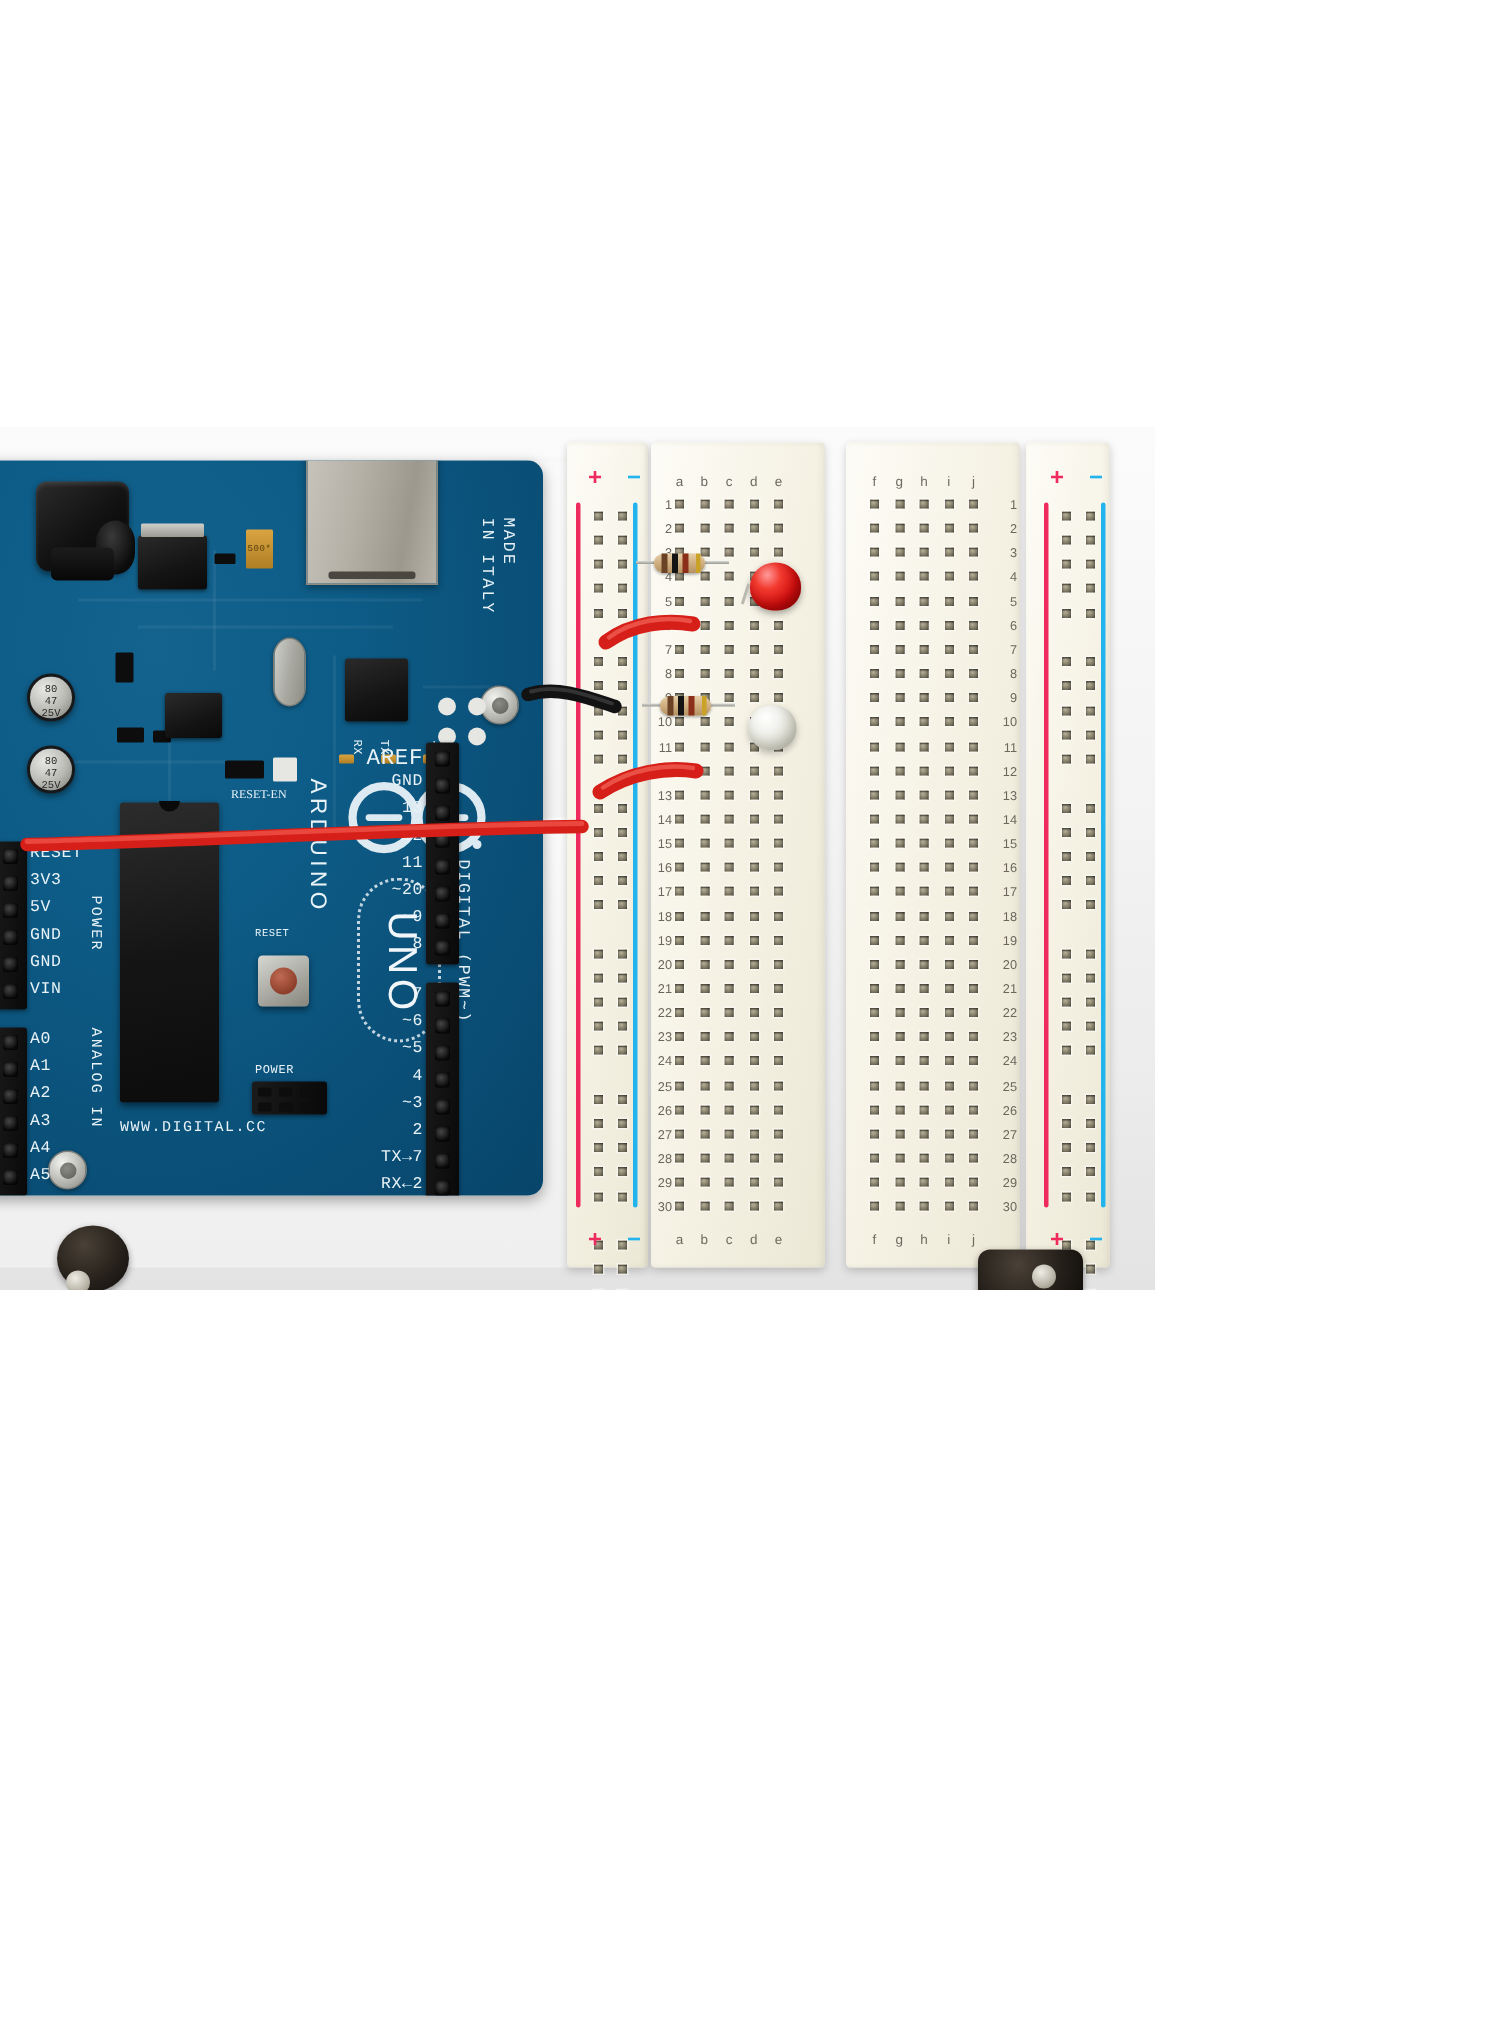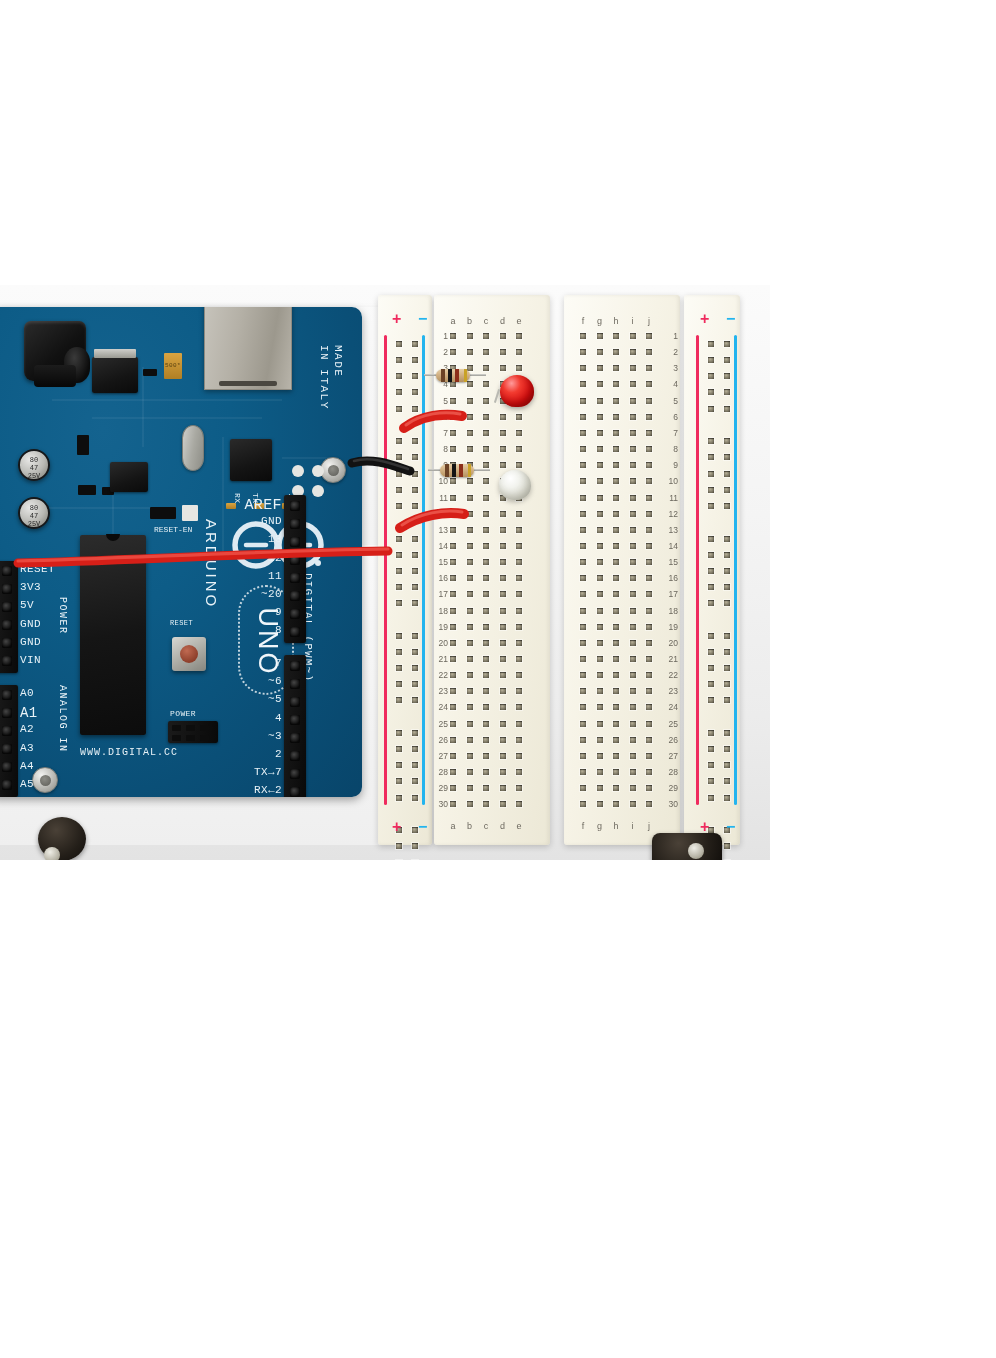--- a/index.html
+++ b/index.html
@@ -293,21 +293,21 @@
       <div class="silk vtext" style="left:352px;top:38px;transform:rotate(90deg);font-size:11px;white-space:nowrap;letter-spacing:1.5px;">MADE</div>
       <div class="silk vtext" style="left:338px;top:38px;transform:rotate(90deg);font-size:11px;white-space:nowrap;letter-spacing:1.5px;">IN ITALY</div>
 
       <div class="silk" style="left:296px;top:186px;font-size:9px;">L</div>
       <div class="silk vtext" style="left:268px;top:186px;transform:rotate(90deg);font-size:8px;">TX</div>
       <div class="silk vtext" style="left:250px;top:186px;transform:rotate(90deg);font-size:8px;">RX</div>
       <div class="smd gold" style="left:290px;top:196px;width:10px;height:6px;"></div>
       <div class="smd gold" style="left:262px;top:196px;width:10px;height:6px;"></div>
       <div class="smd gold" style="left:234px;top:196px;width:10px;height:6px;"></div>
 
-      <div class="silk" style="left:162px;top:218px;font-size:8px;letter-spacing:0;">RESET-EN</div>
+      <div class="silk" style="left:162px;top:218px;font-size:8px;letter-spacing:0;font-family:Liberation Serif, serif;">RESET-EN</div>
       <div class="smd" style="left:158px;top:200px;width:26px;height:12px;"></div>
       <div class="smd white" style="left:190px;top:198px;width:16px;height:16px;"></div>
 
       <div class="dip" style="left:88px;top:228px;width:66px;height:200px;">
         <div class="dip-notch"></div>
       </div>
 
       <div class="resetbtn"></div>
       <div class="silk" style="left:178px;top:312px;font-size:7px;">RESET</div>
 
@@ -409,21 +409,21 @@
       <div class="hdr" style="left:4px;top:378px;width:22px;height:112px;">
         <div class="hole" style="top:5px;"></div>
           <div class="hole" style="top:23px;"></div>
         <div class="hole" style="top:41px;"></div>
           <div class="hole" style="top:59px;"></div>
         <div class="hole" style="top:77px;"></div>
           <div class="hole" style="top:95px;"></div>
       </div>
       <div id="ana-labels">
           <div class="silk" style="left: 28px; top: 380px; font-size: 11px; white-space: nowrap; width: 62px; text-align: left;">A0</div>
-          <div class="silk" style="left: 28px; top: 398.2px; font-size: 14px; white-space: nowrap; width: 62px; text-align: left;">A1</div>
+          <div class="silk" style="left: 28px; top: 398.2px; font-size: 11px; white-space: nowrap; width: 62px; text-align: left;">A1</div>
           <div class="silk" style="left: 28px; top: 416.4px; font-size: 11px; white-space: nowrap; width: 62px; text-align: left;">A2</div>
           <div class="silk" style="left: 28px; top: 434.6px; font-size: 11px; white-space: nowrap; width: 62px; text-align: left;">A3</div>
           <div class="silk" style="left: 28px; top: 452.8px; font-size: 11px; white-space: nowrap; width: 62px; text-align: left;">A4</div>
           <div class="silk" style="left: 28px; top: 471px; font-size: 11px; white-space: nowrap; width: 62px; text-align: left;">A5</div>
         </div>
 
     </div>
 
     <div id="breadboard">
       <div class="bb-strip" style="left:0px;width:54px;"></div>

